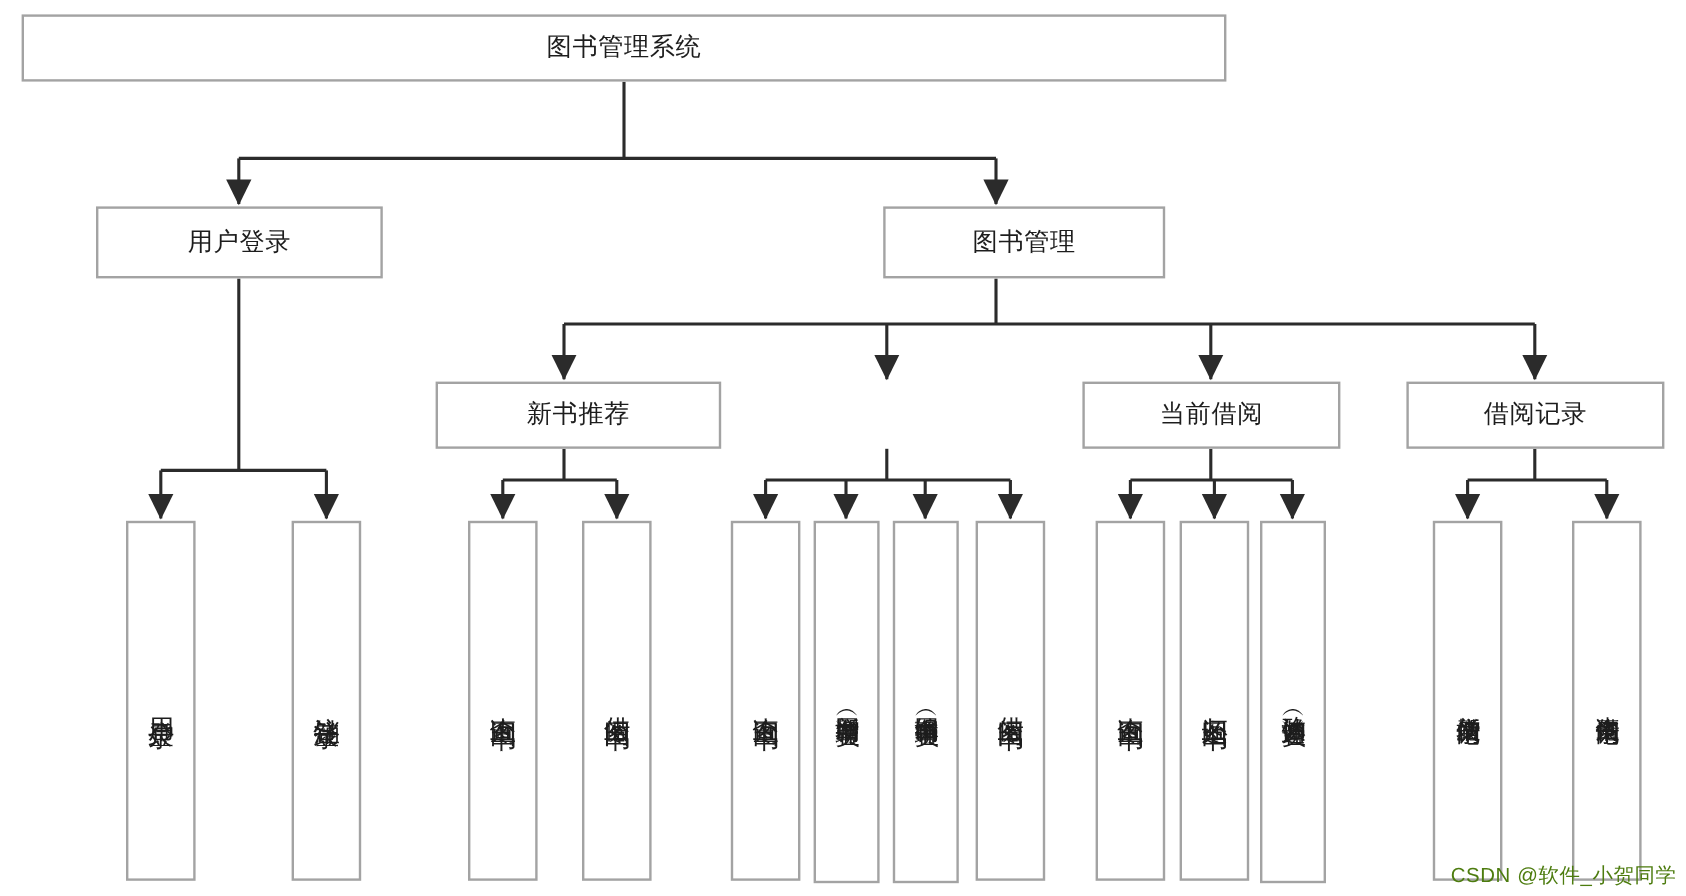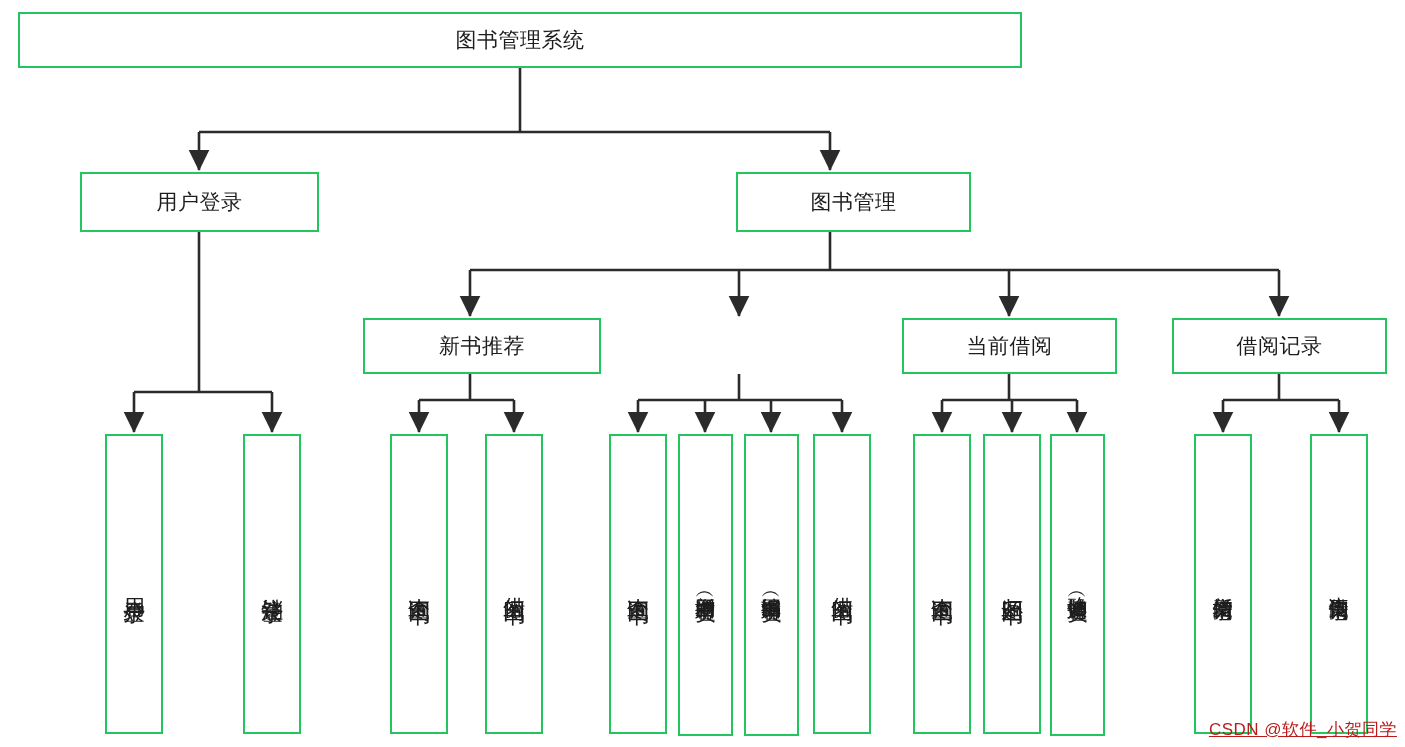--- a/index.html
+++ b/index.html
@@ -21,21 +21,21 @@
     position: absolute;
     left: 0;
     top: 0;
     width: 1405px;
     height: 747px;
   }
   .node {
     position: absolute;
     box-sizing: border-box;
     background: #ffffff;
-    border: 2px solid #22c55e;
+    border: 2px solid #a3a3a3;
     display: flex;
     align-items: center;
     justify-content: center;
     color: #1d1d1d;
     z-index: 2;
   }
   .node .label {
     display: block;
     text-align: center;
     line-height: 1.18;
@@ -182,14 +182,14 @@
   <div class="node vert small" id="node-lf-10" style="left: 1050px; top: 434px; width: 55px; height: 302px;">
     <span class="label">确认归还（管理员）</span>
   </div>
   <div class="node vert small" id="node-lf-11" style="left: 1194px; top: 434px; width: 58px; height: 300px;">
     <span class="label">新增借阅记录</span>
   </div>
   <div class="node vert small" id="node-lf-12" style="left: 1310px; top: 434px; width: 58px; height: 300px;">
     <span class="label">查询借阅记录</span>
   </div>
 
-  <div id="watermark" style="color: #b91c1c; text-decoration: underline;">CSDN @软件_小贺同学</div>
+  <div id="watermark" style="color: #4d7c0f;">CSDN @软件_小贺同学</div>
 </div>
 
 </body></html>

